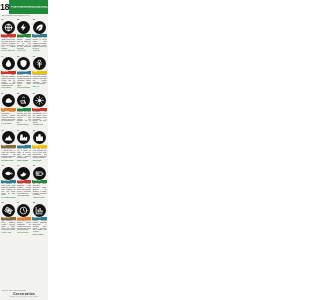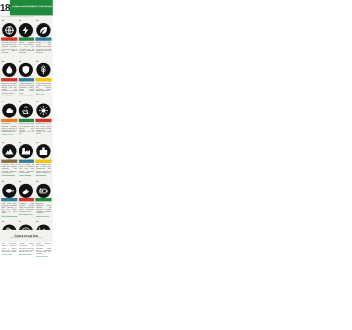--- a/index.html
+++ b/index.html
@@ -4,21 +4,21 @@
 <style>
   html,body{margin:0;padding:0;}
   body{
     width:48px;height:300px;
     background:#ffffff;
     font-family:"Liberation Sans",sans-serif;
     overflow:hidden;
   }
   #poster{
     position:relative;
-    width:48px;height:220px;
+    width:48px;height:300px;
     background:#f2f2ef;
     box-sizing:border-box;
   }
 
   
   .header{
     position:relative;
     height:14px;
     display:flex;
     align-items:stretch;

